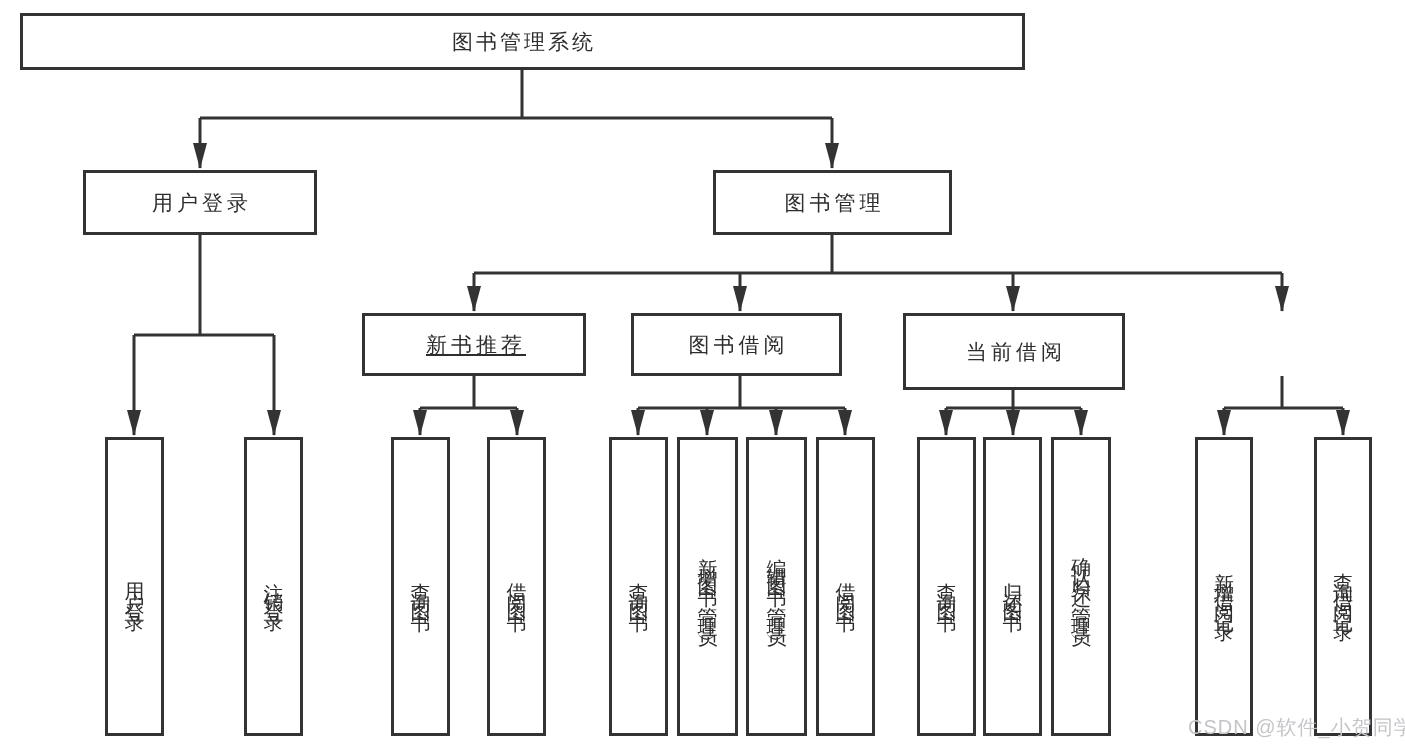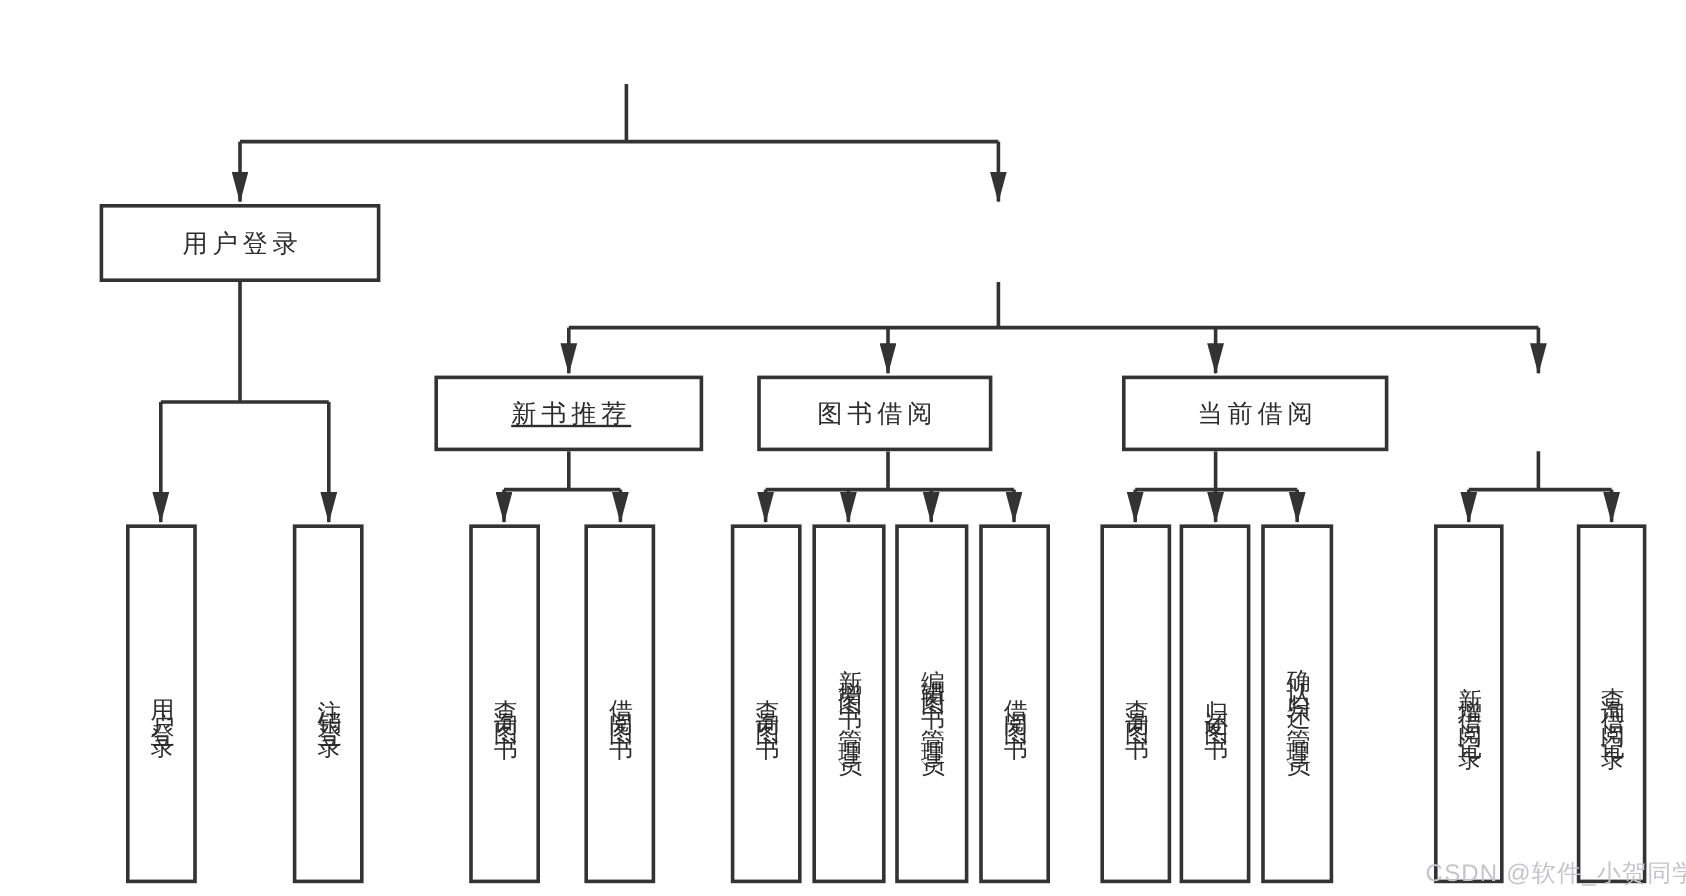--- a/index.html
+++ b/index.html
@@ -94,32 +94,38 @@
       <line x1="946" y1="408" x2="946" y2="435" marker-end="url(#arrow)"></line>
       <line x1="1013" y1="408" x2="1013" y2="435" marker-end="url(#arrow)"></line>
       <line x1="1081" y1="408" x2="1081" y2="435" marker-end="url(#arrow)"></line>
 
       <path d="M1282 376 V408 M1224 408 H1343"></path>
       <line x1="1224" y1="408" x2="1224" y2="435" marker-end="url(#arrow)"></line>
       <line x1="1343" y1="408" x2="1343" y2="435" marker-end="url(#arrow)"></line>
     </g>
   </svg>
 
+  <div class="node root" style="left: 20px; top: 13px; width: 1005px; height: 57px; border-color: rgb(51, 51, 51);">
+    <span class="hlabel">图书管理系统</span>
+  </div>
 
   <div class="node" style="left: 83px; top: 170px; width: 234px; height: 65px; border-color: rgb(51, 51, 51);">
     <span class="hlabel">用户登录</span>
+  </div>
+  <div class="node" style="left: 713px; top: 170px; width: 239px; height: 65px; border-color: rgb(51, 51, 51);">
+    <span class="hlabel">图书管理</span>
   </div>
 
   <div class="node" style="left: 362px; top: 313px; width: 224px; height: 63px; border-color: rgb(51, 51, 51); text-decoration: underline;">
     <span class="hlabel">新书推荐</span>
   </div>
-  <div class="node" style="left: 631px; top: 313px; width: 196px; height: 63px; border-color: rgb(51, 51, 51); font-family: Liberation Serif, serif;">
+  <div class="node" style="left: 631px; top: 313px; width: 211px; height: 63px; border-color: rgb(51, 51, 51); font-family: Liberation Serif, serif;">
     <span class="hlabel">图书借阅</span>
   </div>
-  <div class="node" style="left: 903px; top: 313px; width: 222px; height: 63px; border-color: rgb(51, 51, 51); margin-left: 32px;">
+  <div class="node" style="left: 903px; top: 313px; width: 222px; height: 77px; border-color: rgb(51, 51, 51);">
     <span class="hlabel">当前借阅</span>
   </div>
 
   <div class="node leaf" style="left: 105px; top: 437px; width: 59px; height: 299px; border-color: rgb(51, 51, 51);">
     <span class="vtext">用户登录</span>
   </div>
   <div class="node leaf" style="left: 244px; top: 437px; width: 59px; height: 299px; border-color: rgb(51, 51, 51);">
     <span class="vtext">注销登录</span>
   </div>
   <div class="node leaf" style="left: 391px; top: 437px; width: 59px; height: 299px; border-color: rgb(51, 51, 51);">

